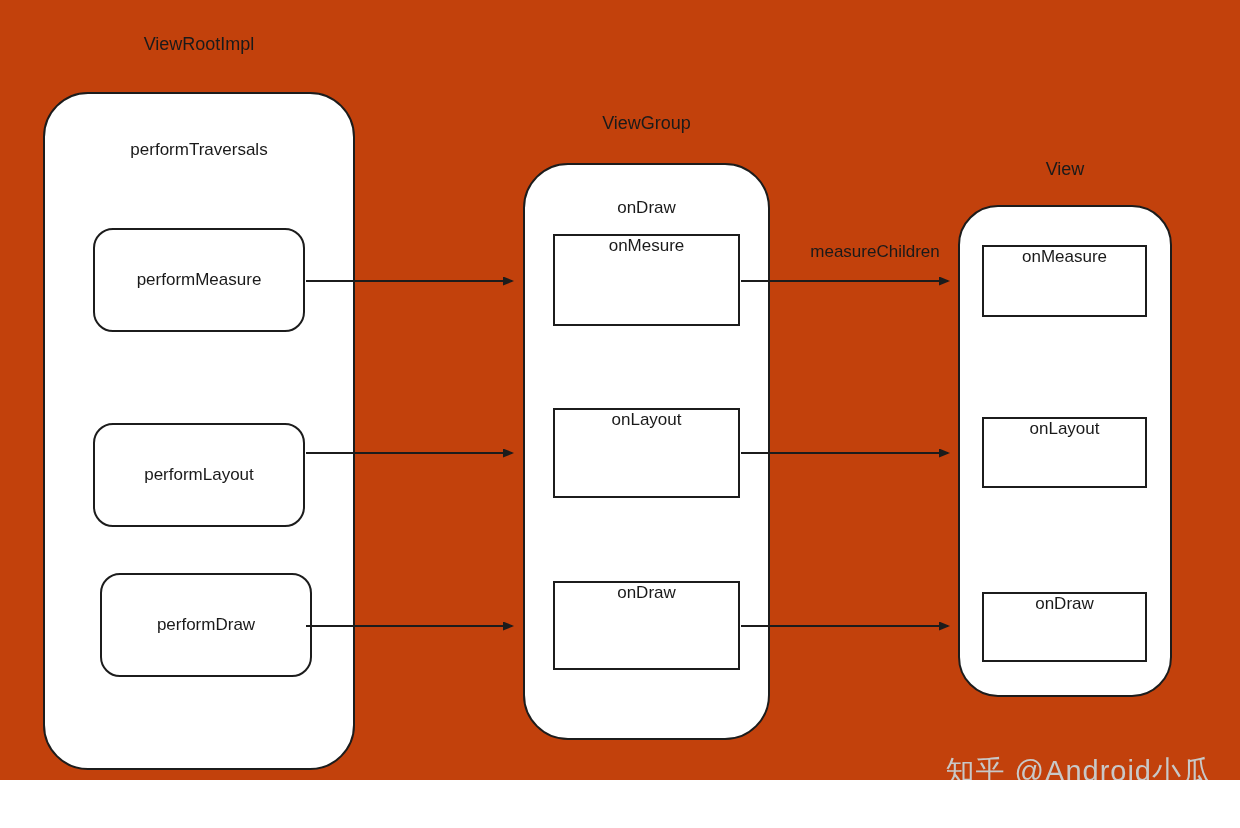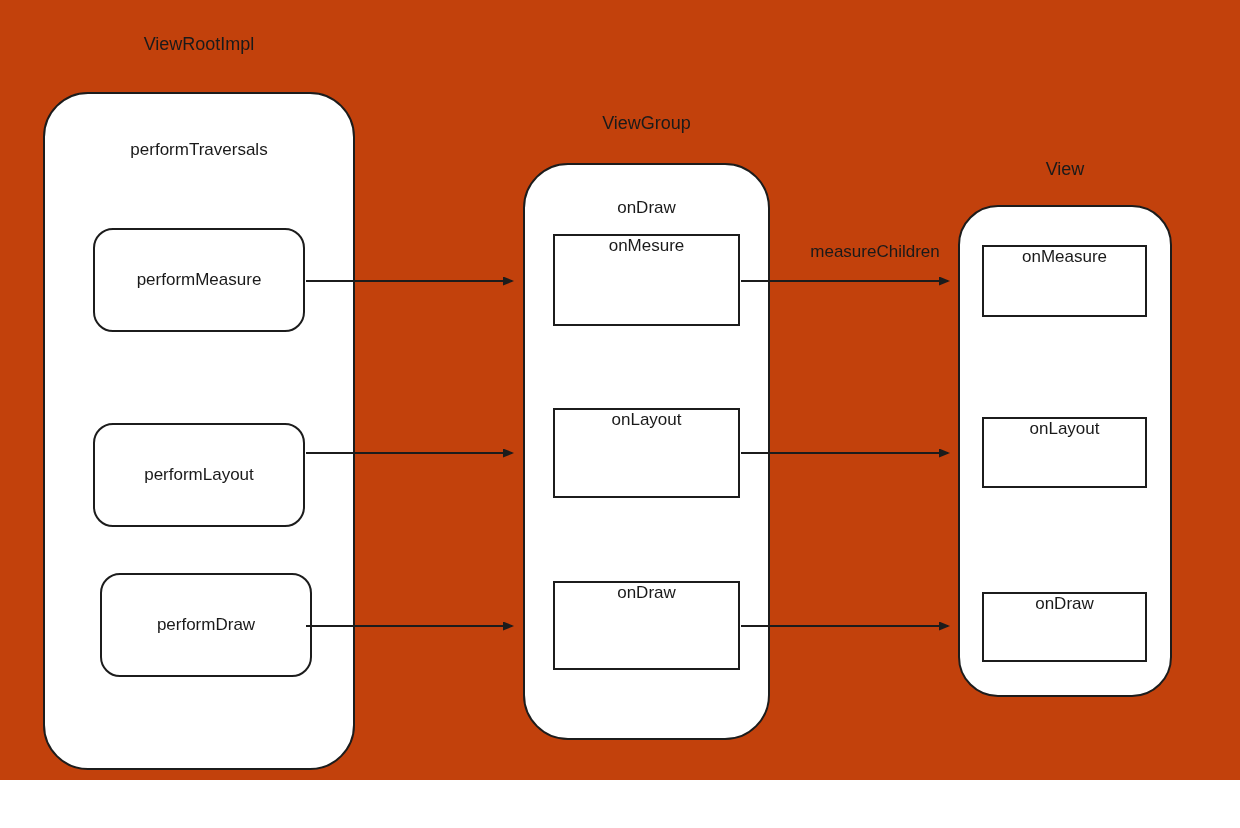--- a/index.html
+++ b/index.html
@@ -145,14 +145,15 @@
       </marker>
     </defs>
     <line x1="306" y1="281" x2="512" y2="281" stroke="#1c1c1c" stroke-width="2" marker-end="url(#arrowhead)"></line>
     <line x1="306" y1="453" x2="512" y2="453" stroke="#1c1c1c" stroke-width="2" marker-end="url(#arrowhead)"></line>
     <line x1="306" y1="626" x2="512" y2="626" stroke="#1c1c1c" stroke-width="2" marker-end="url(#arrowhead)"></line>
     <line x1="741" y1="281" x2="948" y2="281" stroke="#1c1c1c" stroke-width="2" marker-end="url(#arrowhead)"></line>
     <line x1="741" y1="453" x2="948" y2="453" stroke="#1c1c1c" stroke-width="2" marker-end="url(#arrowhead)"></line>
     <line x1="741" y1="626" x2="948" y2="626" stroke="#1c1c1c" stroke-width="2" marker-end="url(#arrowhead)"></line>
   </svg>
 
+  <div class="abs watermark" style="right:28px; top:752px;">知乎 @Android小瓜</div>
 
 </div>
 
 </body></html>

